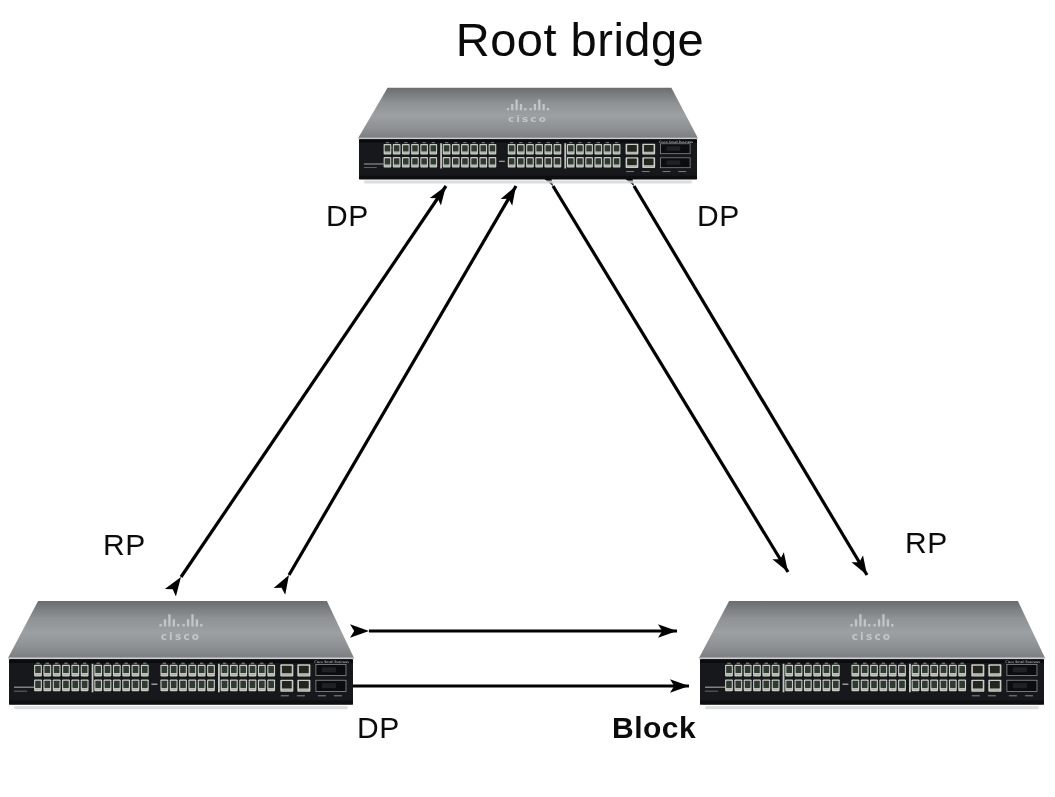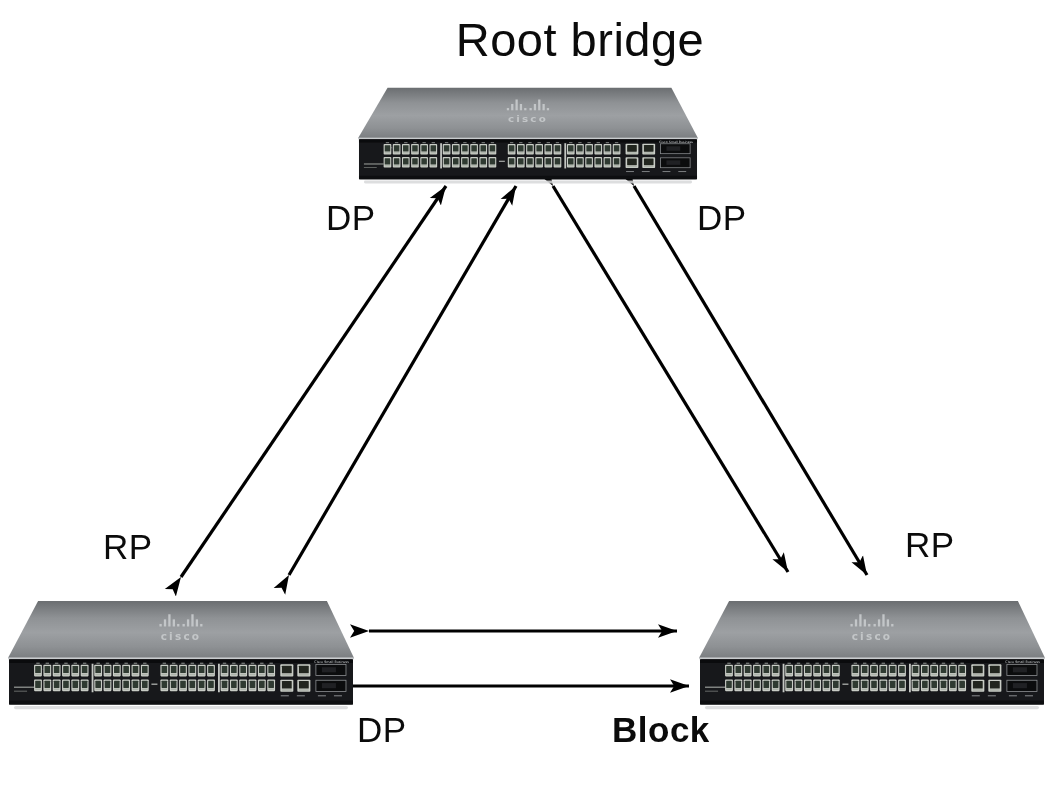--- a/index.html
+++ b/index.html
@@ -6,21 +6,21 @@
   .canvas{
     position:relative;
     width:1055px;height:797px;
     background:#ffffff;
     overflow:hidden;
     font-family:"Liberation Sans",sans-serif;
   }
   .label{
     position:absolute;
     color:#0b0b0b;
-    font-size:35px;
+    font-size:30px;
     line-height:1.1;
     letter-spacing:0.5px;
     white-space:nowrap;
     user-select:none;
   }
   .title{
     font-size:47px;
     letter-spacing:0.5px;
     transform:translateX(-50%);
   }

